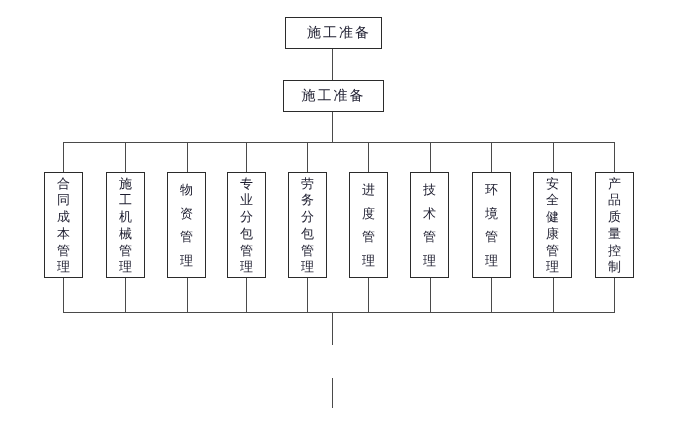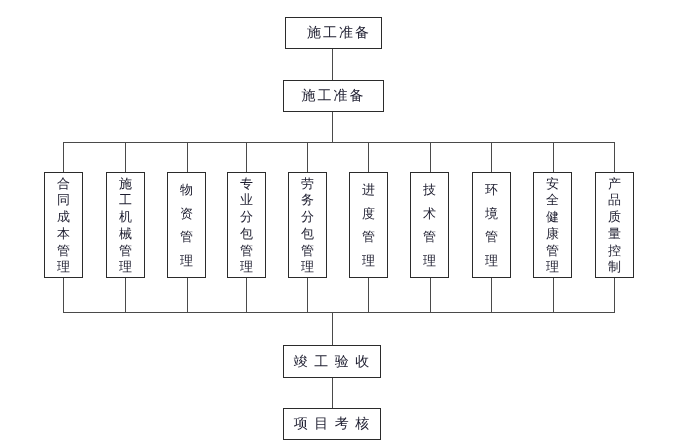--- a/index.html
+++ b/index.html
@@ -186,23 +186,17 @@
   <div class="line vline" style="left:368px; top:278px; height:34px;"></div>
   <div class="line vline" style="left:430px; top:278px; height:34px;"></div>
   <div class="line vline" style="left:491px; top:278px; height:34px;"></div>
   <div class="line vline" style="left:553px; top:278px; height:34px;"></div>
   <div class="line vline" style="left:614px; top:278px; height:34px;"></div>
 
   <div class="line hline" style="left:63px; top:312px; width:552px;"></div>
 
   <div class="line vline" style="left:332px; top:312px; height:33px;"></div>
 
-  <div class="hbox" style="left:283px; top:345px; width:98px; height:33px; letter-spacing:1px;">
-    <span>竣 工 验 收</span>
-  </div>
 
   <div class="line vline" style="left:332px; top:378px; height:30px;"></div>
 
-  <div class="hbox" style="left:283px; top:408px; width:98px; height:32px; letter-spacing:1px;">
-    <span>项 目 考 核</span>
-  </div>
 
 </div>
 
 </body></html>

